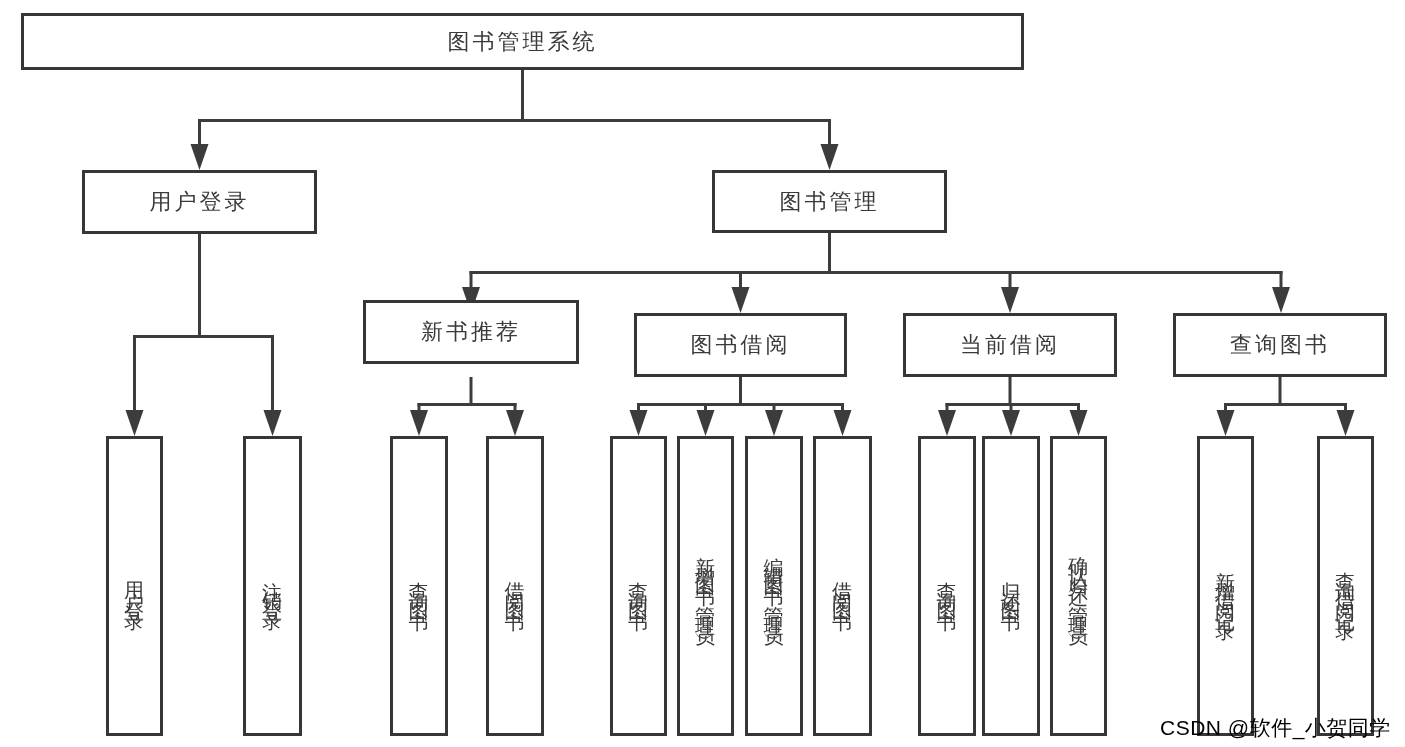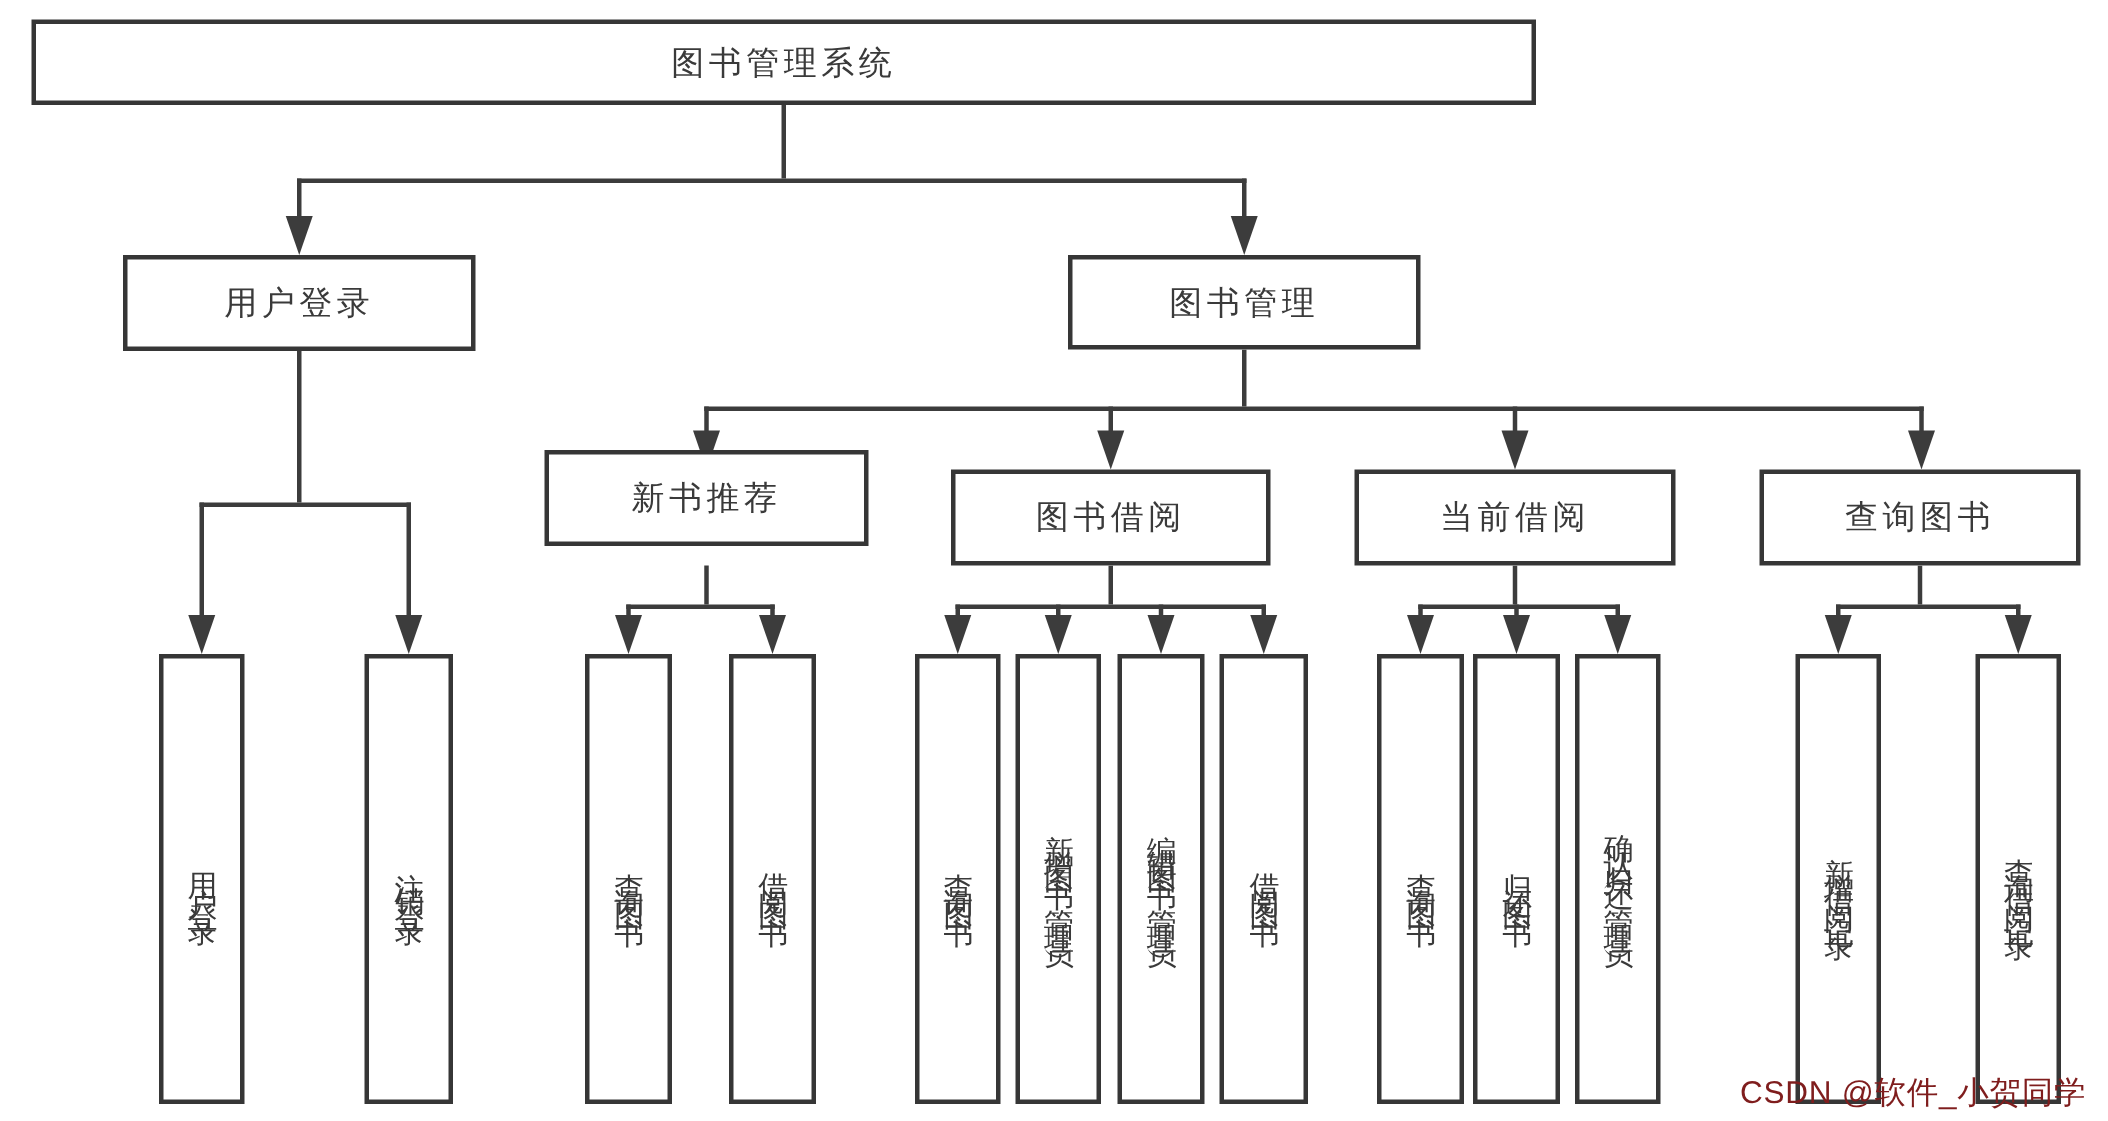--- a/index.html
+++ b/index.html
@@ -42,21 +42,21 @@
     line-height: 1;
     color: #3a3a3a;
     white-space: nowrap;
   }
   .watermark {
     position: absolute;
     left: 1160px;
     top: 714px;
     font-size: 21px;
     letter-spacing: 0.5px;
-    color: #7f1d1d;
+    color: #000000;
     white-space: nowrap;
     z-index: 5;
   }
 </style>
 </head>
 <body>
 
 <div class="canvas">
 
   <svg class="connectors" viewBox="0 0 1405 747">

